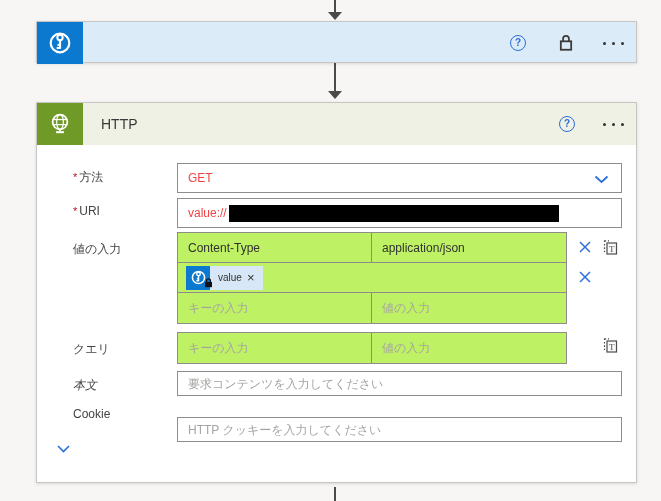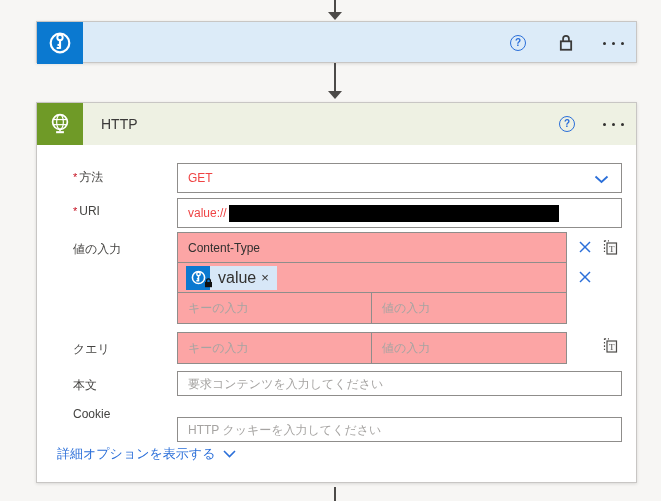--- a/index.html
+++ b/index.html
@@ -39,38 +39,38 @@
     background:#fff; font-size:12px; color:#ef4444; display:flex; align-items:center;
     padding:14px 10px; }
   .fbox.clickable { cursor:pointer; }
   input.txt { position:absolute; left:140px; width:445px; height:25px; border:1px solid #8f8d8b;
     background:#fff; font-size:12px; color:#323130; padding:0 10px;
     font-family:"Liberation Sans","DejaVu Sans",sans-serif; }
   input::placeholder { color:#a6a4a2; opacity:1; }
   .chev { position:absolute; right:12px; top:9px; }
   .redact { display:inline-block; width:330px; height:17px; background:#000; margin-left:2px; }
   
-  .kvtable { position:absolute; left:140px; width:390px; border:1px solid #8f8d8b; background:#fca5a5; }
+  .kvtable { position:absolute; left:140px; width:390px; border:1px solid #8f8d8b; background:#bef264; }
   .kvrow { display:flex; height:30px; border-bottom:1px solid #8f8d8b; }
   .kvrow:last-child { border-bottom:none; }
   .kvcell { width:195px; height:100%; border-right:1px solid #8f8d8b; position:relative;
     display:flex; align-items:center; }
   .kvcell:last-child { border-right:none; }
   .kvcell input { width:100%; height:100%; border:none; outline:none; font-size:12px;
     color:#323130; padding:0 10px; background:transparent;
     font-family:"Liberation Sans","DejaVu Sans",sans-serif; }
   .xbtn { position:absolute; width:14px; height:14px; cursor:pointer; }
   .tmode { position:absolute; width:16px; height:16px; cursor:pointer; }
   
   .pill { display:inline-flex; align-items:center; height:24px; background:#d7e7f7;
     margin-left:8px; cursor:pointer; }
   .pill-ic { position:relative; width:24px; height:24px; background:#0b79d0;
     display:flex; align-items:center; justify-content:center; flex:none; }
   .pill-lock { position:absolute; right:-3px; bottom:-2px; }
-  .pill-txt { font-size:16px; color:#323130; margin:0 5px 0 8px; }
+  .pill-txt { font-size:10px; color:#323130; margin:0 5px 0 8px; }
   .pill-x { font-size:13px; color:#323130; margin-right:8px; cursor:pointer; line-height:1; }
   
   .adv { position:absolute; left:20px; top:342px; font-size:13px; color:#2b6fd9; cursor:pointer;
     display:flex; align-items:center; gap:8px; }
 </style>
 </head>
 <body>
 
 <div class="canvas">
 
@@ -140,20 +140,23 @@
     <div class="fbox" style="top:95px;">
       <span>value://</span>
       <span class="redact"></span>
     </div>
 
     <div class="flabel" style="top:138px;">値の入力</div>
     <div class="kvtable" style="top:129px;">
       <div class="kvrow">
         <div class="kvcell">
           <input class="hk" value="Content-Type" style="">
+        </div>
+        <div class="kvcell">
+          <input value="application/json" style="">
         </div>
       </div>
       <div class="kvrow">
         <div class="kvcell">
           <span class="pill">
             <span class="pill-ic">
               <svg width="17" height="17" viewBox="0 0 24 24">
                 <circle cx="12" cy="12" r="8.6" fill="none" stroke="#fff" stroke-width="2.2"></circle>
                 <circle cx="12" cy="7" r="2.5" fill="#0b79d0" stroke="#fff" stroke-width="2"></circle>
                 <line x1="12" y1="9.7" x2="12" y2="17.4" stroke="#fff" stroke-width="2.2"></line>
@@ -215,28 +218,27 @@
     </div>
     <div class="tmode" style="left:565px; top:234px;">
       <svg width="16" height="16" viewBox="0 0 16 16">
         <line x1="2.5" y1="1.5" x2="2.5" y2="13" stroke="#4d4b49" stroke-width="1.2" stroke-dasharray="1.6 1.8"></line>
         <line x1="2.5" y1="1.8" x2="7" y2="1.8" stroke="#4d4b49" stroke-width="1.2" stroke-dasharray="1.6 1.8"></line>
         <rect x="5" y="4" width="9.5" height="11" fill="#f9f9f9" stroke="#4d4b49" stroke-width="1.2"></rect>
         <text x="9.75" y="12.6" font-size="9" text-anchor="middle" fill="#4d4b49" font-family="Liberation Serif,serif">T</text>
       </svg>
     </div>
 
-    <div class="flabel" style="top:274px;">本文</div>
+    <div class="flabel" style="top:274px;font-style:italic;">本文</div>
     <input class="txt" style="top: 268px;" placeholder="要求コンテンツを入力してください">
 
     <div class="flabel" style="top:304px;">Cookie</div>
     <input class="txt" style="top: 314px;" placeholder="HTTP クッキーを入力してください">
 
     <div class="adv">
-      <span>詳細オプションを表示する</span>
       <svg width="13" height="8" viewBox="0 0 13 8">
           <polyline points="1,1 6.5,6.5 12,1" fill="none" stroke="#2b6fd9" stroke-width="1.6"></polyline>
         </svg>
     </div>
   </div>
 
   <div class="vline" style="left:334px; top:487px; height:14px;"></div>
 
 </div>
 

